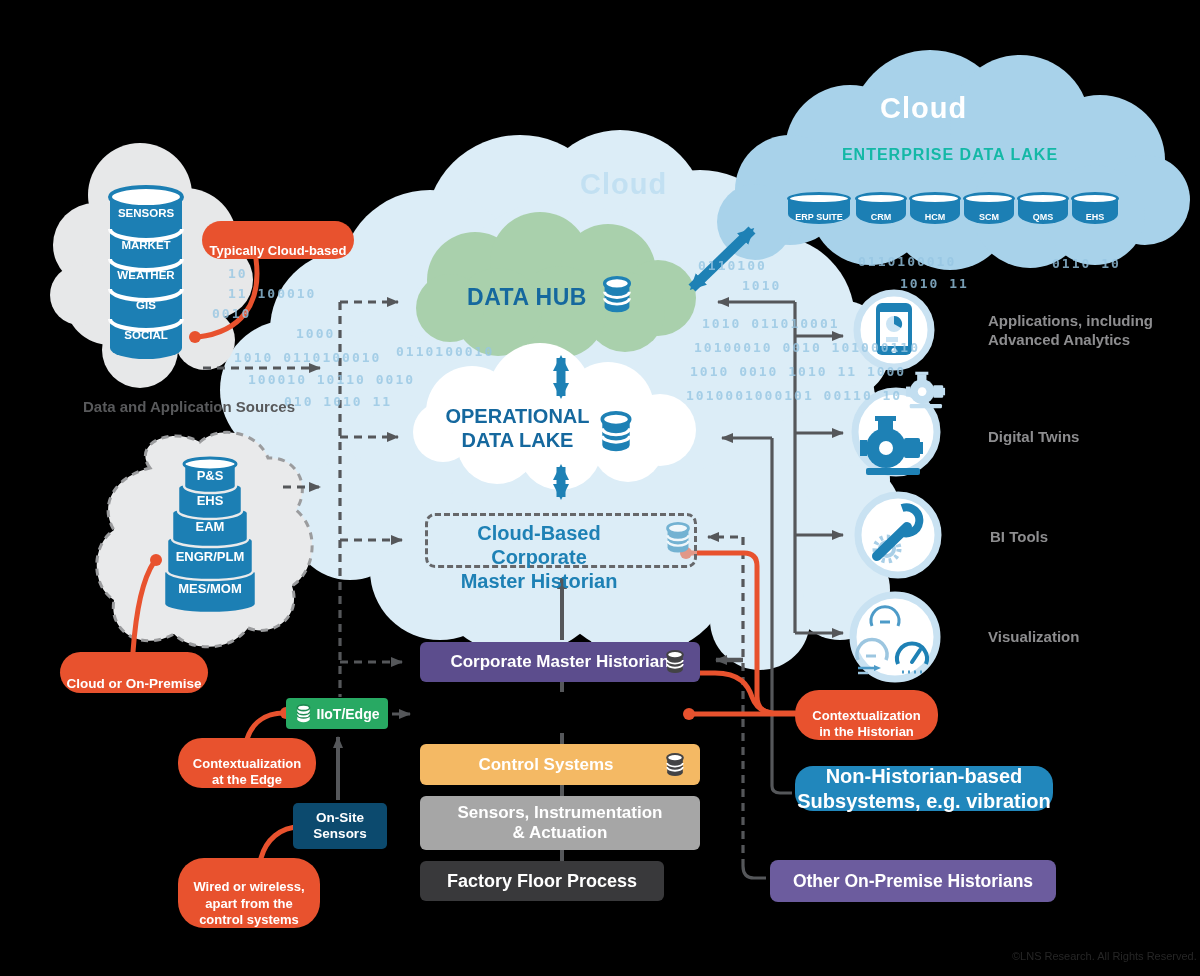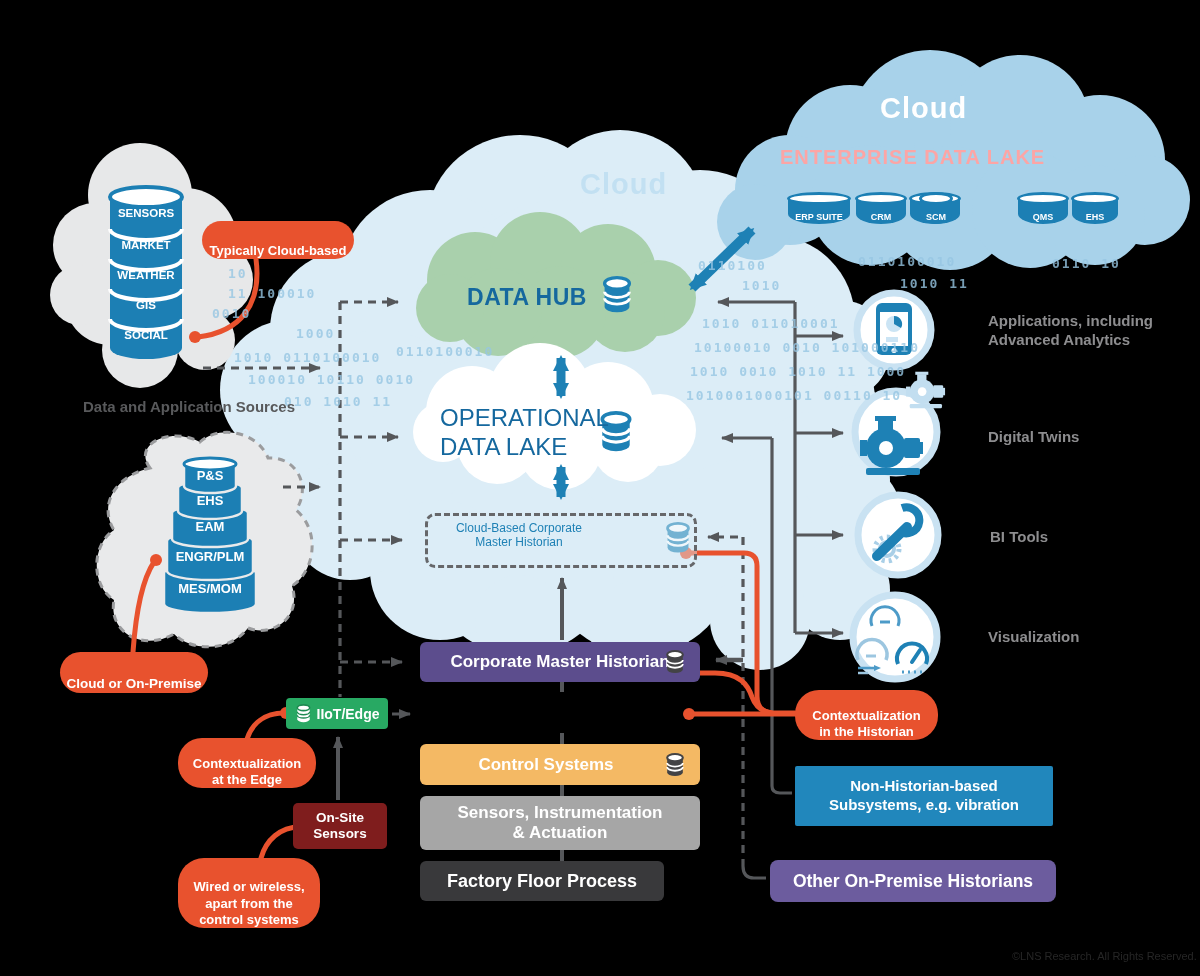--- a/index.html
+++ b/index.html
@@ -285,46 +285,46 @@
 <span class="binary" style="left:690px;top:364px">1010 0010  1010  11 1000</span>
 <span class="binary" style="left:686px;top:388px">1010001000101 00110 10</span>
 <span class="binary" style="left:858px;top:254px">0110100010</span>
 <span class="binary" style="left:900px;top:276px">1010   11</span>
 <span class="binary" style="left:1052px;top:256px">0110 10</span>
 <span class="binary" style="left:396px;top:344px">0110100010</span>
 
 <div class="abs cloudword" style="left:580px;top:168px;color:#C2E0F2">Cloud</div>
 <div class="abs cloudword" style="left:880px;top:92px;color:#fff">Cloud</div>
 
-<div class="abs" style="left:780px;top:146px;width:340px;color:#fca5a5;font-weight:bold;font-size:20px;letter-spacing:1px">ENTERPRISE DATA LAKE</div>
+<div class="abs" style="left:780px;top:146px;width:340px;text-align:center;color:#14b8a6;font-weight:bold;font-size:16px;letter-spacing:1px">ENTERPRISE DATA LAKE</div>
 <div class="ecyl" style="left:788px;width:62px">
       <span>ERP SUITE</span>
     </div>
 <div class="ecyl" style="left:856px;width:50px">
       <span>CRM</span>
     </div>
 <div class="ecyl" style="left:910px;width:50px">
       <span>HCM</span>
     </div>
-<div class="ecyl" style="left:920px;width:32px">
+<div class="ecyl" style="left:964px;width:50px">
       <span>SCM</span>
     </div>
 <div class="ecyl" style="left:1018px;width:50px">
       <span>QMS</span>
     </div>
 <div class="ecyl" style="left:1072px;width:46px">
       <span>EHS</span>
     </div>
 
 <div class="abs" style="left:452px;top:284px;width:150px;text-align:center;color:#15689E;font-weight:bold;font-size:23px;letter-spacing:0.5px">DATA HUB</div>
-<div class="abs pre" style="left:440px;top:404px;width:155px;color:#15689E;font-weight:normal;font-size:24px;line-height:1.2">OPERATIONAL
+<div class="abs pre" style="left:440px;top:404px;width:155px;text-align:center;color:#15689E;font-weight:bold;font-size:20px;line-height:1.2">OPERATIONAL
 DATA LAKE</div>
 
 <div class="abs" style="left:425px;top:513px;width:272px;height:55px;border:3px dashed #66676A;border-radius:10px;background:rgba(220,237,247,0.45);box-sizing:border-box"></div>
-<div class="abs pre" style="left:408px;top:521px;width:222px;text-align:center;color:#1E81B5;font-weight:normal;font-size:12px;line-height:1.2">Cloud-Based Corporate
+<div class="abs pre" style="left:428px;top:521px;width:222px;text-align:center;color:#1E81B5;font-weight:bold;font-size:20px;line-height:1.2">Cloud-Based Corporate
 Master Historian</div>
 
 <div class="stacklabel" style="left:110px;top:207px;width:72px;font-size:11.5px">SENSORS</div>
 <div class="stacklabel" style="left:110px;top:239px;width:72px;font-size:11.5px">MARKET</div>
 <div class="stacklabel" style="left:110px;top:269px;width:72px;font-size:11.5px">WEATHER</div>
 <div class="stacklabel" style="left:110px;top:299px;width:72px;font-size:11.5px">GIS</div>
 <div class="stacklabel" style="left:110px;top:329px;width:72px;font-size:11.5px">SOCIAL</div>
 <div class="abs" style="left:83px;top:398px;color:#58595B;font-weight:bold;font-size:15px">Data and Application Sources</div>
 
 <div class="stacklabel" style="left:170px;top:468px;width:80px;font-size:13px">P&amp;S</div>
@@ -372,32 +372,32 @@
 <div class="nodebox" style="left:420px;top:861px;width:244px;height:40px;background:#39393B;border-radius:6px;font-size:18px">
   <span>Factory Floor Process</span>
 </div>
 
 <div class="nodebox" style="left:286px;top:698px;width:102px;height:31px;background:#28A963;border-radius:4px;font-size:14px;gap:5px">
   <svg width="17" height="19" viewBox="0 0 40 46">
         <use href="#dbicon-w"></use>
       </svg>
   <span>IIoT/Edge</span>
 </div>
-<div class="nodebox pre" style="left:293px;top:803px;width:94px;height:46px;background:#7f1d1d;border-radius:5px;font-size:13.5px;line-height:1.15">
+<div class="nodebox pre" style="left:293px;top:803px;width:94px;height:46px;background:#0c4a6e;border-radius:5px;font-size:13.5px;line-height:1.15">
   <span class="pre">On-Site
 Sensors</span>
 </div>
 
 <div class="outlabel pre" style="left:948px;top:312px;width:180px">Applications, including
 Advanced Analytics</div>
 <div class="outlabel" style="left:948px;top:428px">Digital Twins</div>
 <div class="outlabel" style="left:950px;top:528px">BI Tools</div>
 <div class="outlabel" style="left:948px;top:628px">Visualization</div>
 
-<div class="nodebox pre" style="left:795px;top:766px;width:258px;height:60px;background:#2187BC;border-radius:2px;font-size:15px;line-height:1.25">
+<div class="nodebox pre" style="left:795px;top:766px;width:258px;height:45px;background:#2187BC;border-radius:18px;font-size:20px;line-height:1.25">
   <span class="pre">Non-Historian-based
 Subsystems, e.g. vibration</span>
 </div>
 <div class="nodebox" style="left:770px;top:860px;width:286px;height:42px;background:#6C5C9E;border-radius:8px;font-size:17.5px">
   <span>Other On-Premise Historians</span>
 </div>
 
 <div class="abs" style="left:1012px;top:950px;width:185px;font-size:11px;color:#262626">©LNS Research. All Rights Reserved.</div>
 
 </div>

